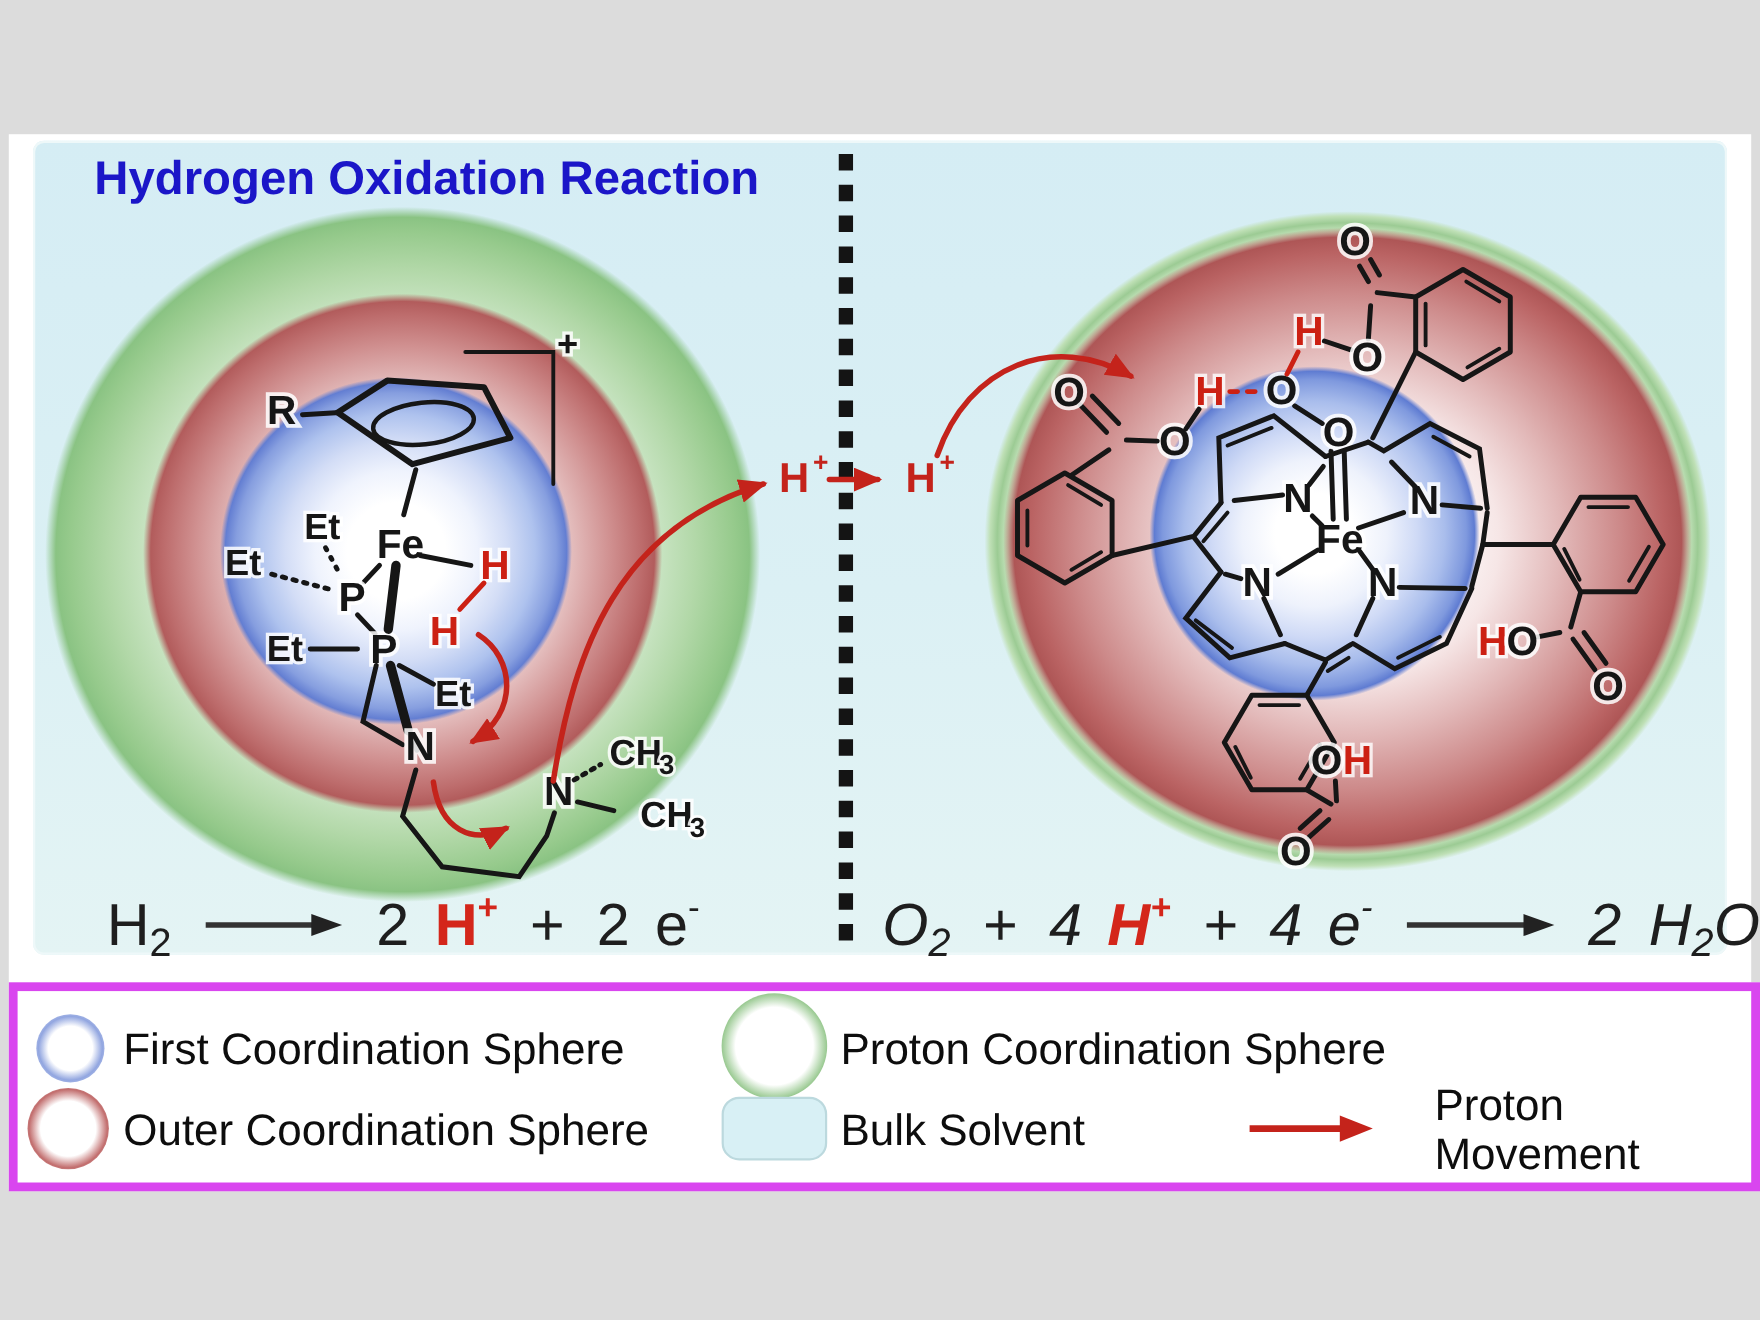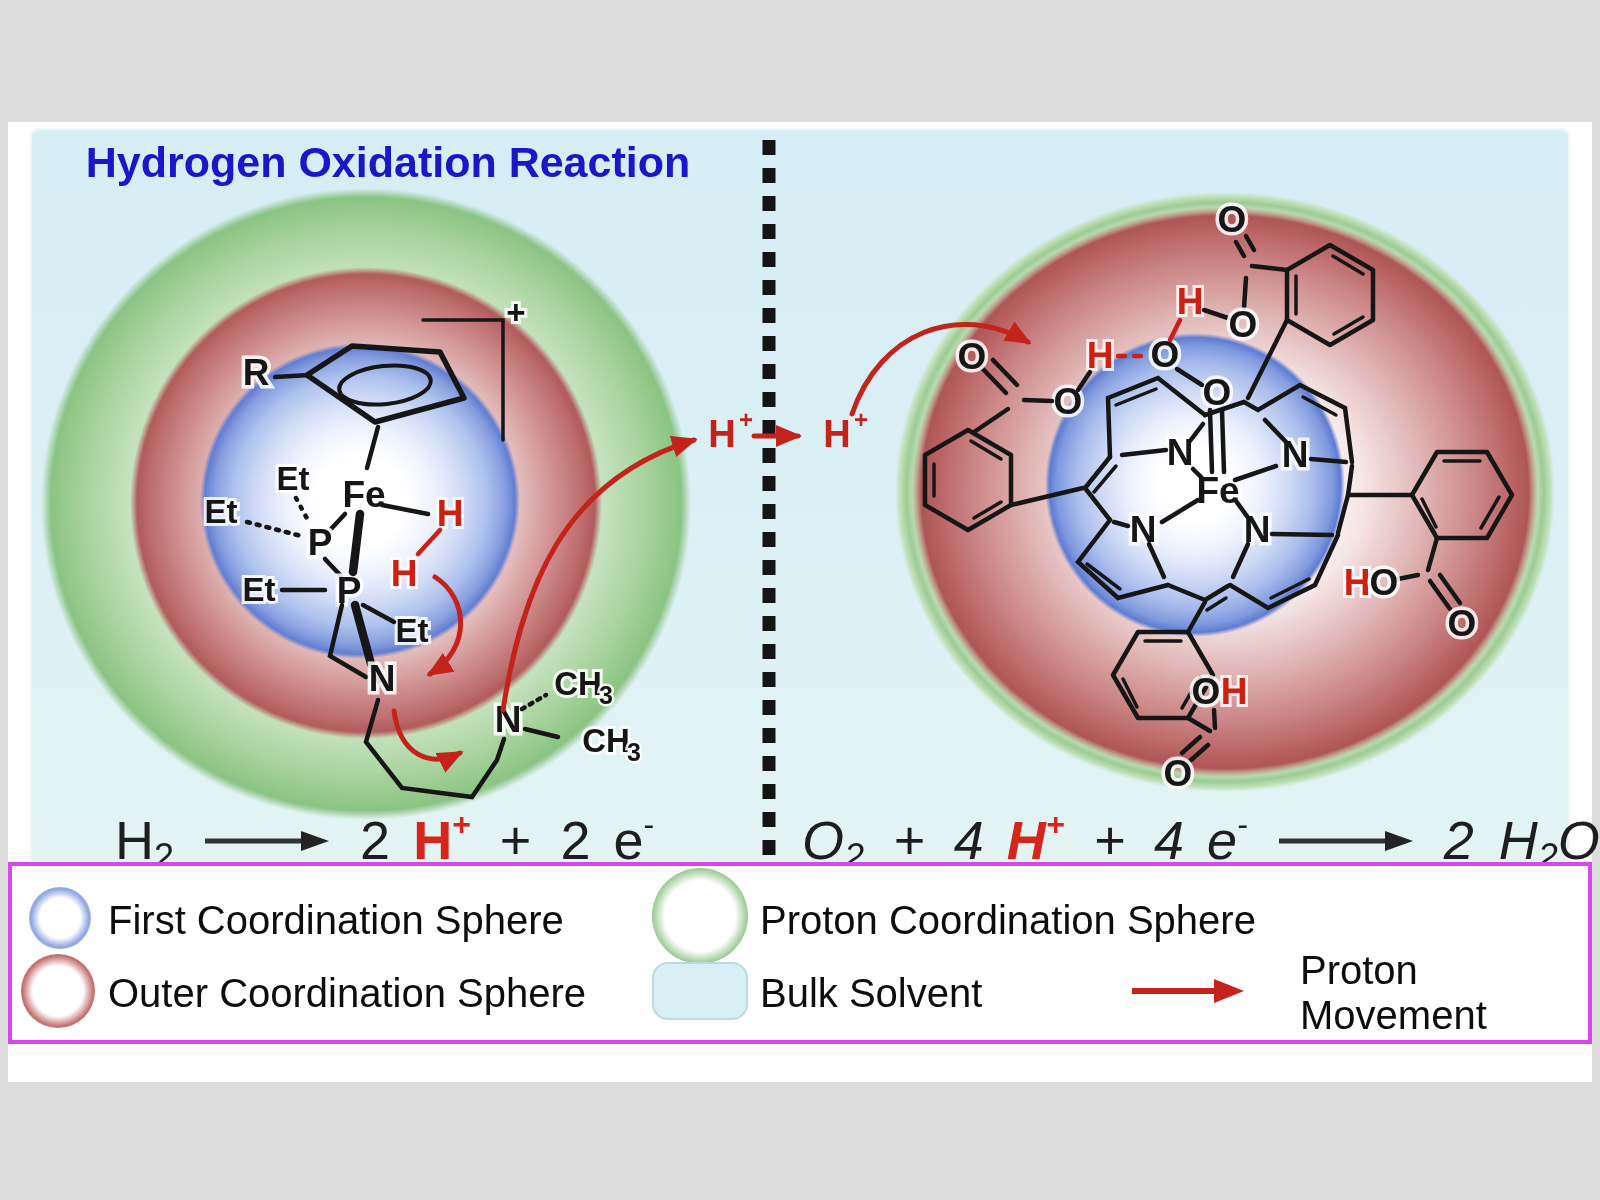--- a/index.html
+++ b/index.html
@@ -39,22 +39,22 @@
   .redatom{font-size:37px;font-weight:bold;fill:#cc2013;paint-order:stroke;stroke:rgba(255,255,255,.8);stroke-width:6px;text-anchor:middle;}
   .hplus{font-size:38px;font-weight:bold;fill:#c4231b;text-anchor:middle;}
   .hplus-sup{font-size:24px;font-weight:bold;fill:#c4231b;text-anchor:middle;}
   .eq{position:absolute;white-space:nowrap;font-size:54px;color:#1e1e1e;}
   .eq .tok{margin-left:14px;}
   .eq .tok:first-child{margin-left:0;}
   .eq .sb{font-size:36px;vertical-align:-10px;}
   .eq .sp{font-size:32px;vertical-align:24px;}
   .eq .red{color:#d4261a;font-weight:bold;}
   .eq svg{vertical-align:6px;margin-left:14px;}
-  .legend{position:absolute;left:0px;top:740px;width:1576px;height:174px;background:#ffffff;
-          border:4px solid #d946ef;}
+  .legend{position:absolute;left:0px;top:771px;width:1576px;height:174px;background:#ffffff;
+          border:8px solid #d946ef;}
   .legend .lg-text{position:absolute;font-size:40px;color:#0d0d0d;transform:translateY(-50%);}
   .swatch{position:absolute;border-radius:50%;transform:translate(-50%,-50%);}
   .sw-blue{width:62px;height:62px;
     background:radial-gradient(circle,rgba(255,255,255,0) 0 46%,#92a6e0 66%,#c6d1f1 86%,rgba(255,255,255,0) 100%);}
   .sw-red{width:74px;height:74px;
     background:radial-gradient(circle,rgba(255,255,255,0) 0 48%,#c26e6e 68%,#e5c2c2 88%,rgba(255,255,255,0) 100%);}
   .sw-green{width:96px;height:96px;
     background:radial-gradient(circle,rgba(255,255,255,0) 0 52%,#9bca93 70%,#d4eacd 90%,rgba(255,255,255,0) 100%);}
   .sw-bulk{position:absolute;width:92px;height:54px;border-radius:16px;background:#d8f0f5;
     border:2px solid #bcd9de;transform:translate(-50%,-50%);}
@@ -246,21 +246,21 @@
           <line class="bond" x1="1158" y1="590" x2="1180" y2="603"></line>
           <line class="bond" x1="1185" y1="600" x2="1184" y2="582"></line>
           <text class="atom" x="1176" y="576">O</text>
           <text class="redatom" x="1204" y="576">H</text>
           <line class="bond" x1="1178" y1="617" x2="1160" y2="633"></line>
           <line class="bond" x1="1170" y1="609" x2="1152" y2="625"></line>
           <text class="atom" x="1148" y="658">O</text>
         </g>
       </svg>
 
-      <div class="eq" style="left:85px;top:678px;">
+      <div class="eq" style="left:67px;top:678px;">
         <span>H</span><span class="sb">2</span>
         <svg width="128" height="24" viewBox="0 0 128 24">
             <line x1="2" y1="12" x2="100" y2="12" stroke="#333" stroke-width="5"></line>
             <polygon points="98,2 126,12 98,22" fill="#222"></polygon>
           </svg>
         <span class="tok">2</span>
         <span class="red" style="margin-left:8px">H</span><span class="sp red">+</span>
         <span class="tok">+</span>
         <span class="tok">2</span>
         <span style="margin-left:8px">e</span><span class="sp">-</span>

